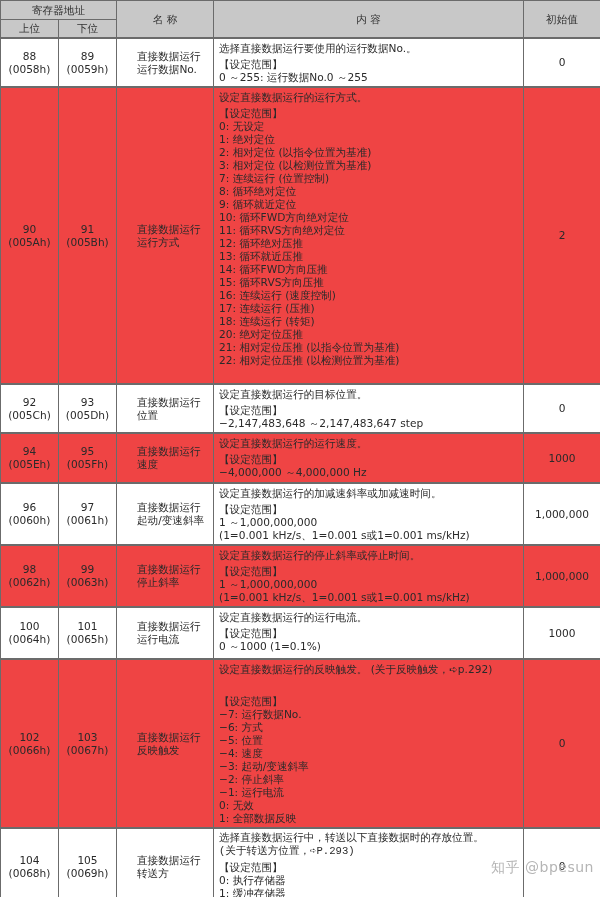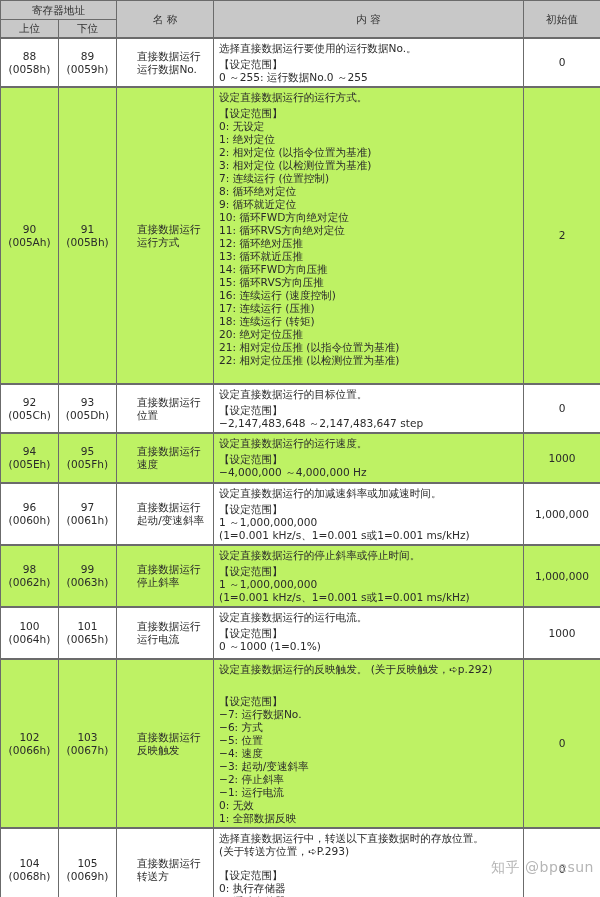--- a/index.html
+++ b/index.html
@@ -9,21 +9,21 @@
   col.c1 { width:58px; } col.c2 { width:58px; } col.c3 { width:97px; }
   col.c4 { width:310px; } col.c5 { width:77px; }
   th, td { border:1px solid #6b6b6b; padding:0; font-size:10.6px; line-height:13px; }
   th { background:#c8c8c8; font-weight:normal; text-align:center; color:#333; }
   tr.hdr1 th { height:18px; }
   tr.hdr2 th { height:17px; }
   td.addr { text-align:center; vertical-align:middle; }
   td.name { vertical-align:middle; padding-left:20px; }
   td.content { vertical-align:top; padding:3px 5px 2px 5px; }
   td.init { text-align:center; vertical-align:middle; }
-  tr.shade td { background:#bef264; }
+  tr.shade td { background:#ef4444; }
   tr.plain td { background:#ffffff; }
   tr.row { border-top:2px solid #6b6b6b; }
   .range-title { }
   .line { white-space:nowrap; }
   .watermark { position:absolute; right:6px; bottom:20px; font-size:14px; color:#b5b5b5;
                letter-spacing:0.5px; }
 </style>
 </head>
 <body>
 
@@ -291,21 +291,21 @@
     </td>
     <td class="addr">
       <div>105</div>
       <div>(0069h)</div>
     </td>
     <td class="name">
       <div>直接数据运行</div>
       <div>转送方</div>
     </td>
     <td class="content">
-      <div class="desc-wrap" style="margin-bottom: 11px;">
+      <div class="desc-wrap" style="margin-bottom: 3px; font-family: Liberation Mono, monospace;">
         <div class="line">选择直接数据运行中，转送以下直接数据时的存放位置。</div>
         <div class="line desc2">(关于转送方位置，➪P.293)</div>
       </div>
       <div class="range-title">【设定范围】</div>
       <div class="lines">
             <div class="line">0: 执行存储器</div>
             <div class="line">1: 缓冲存储器</div>
           </div>
     </td>
     <td class="init">0</td>

